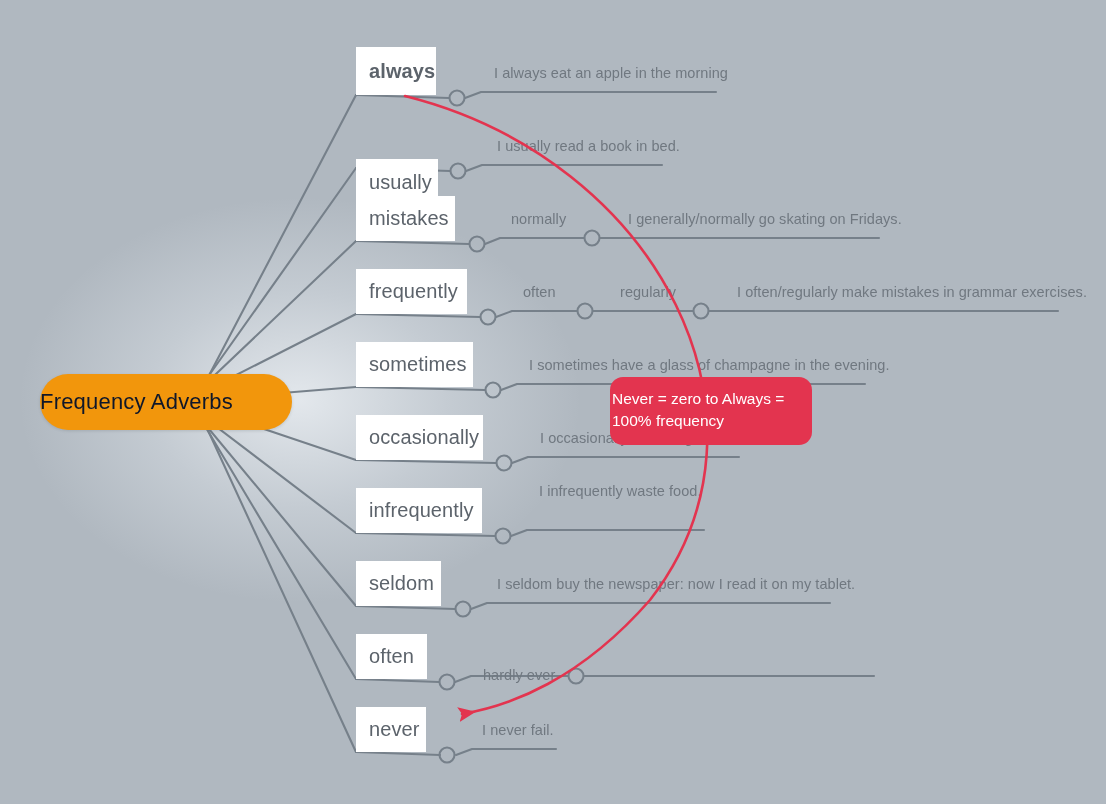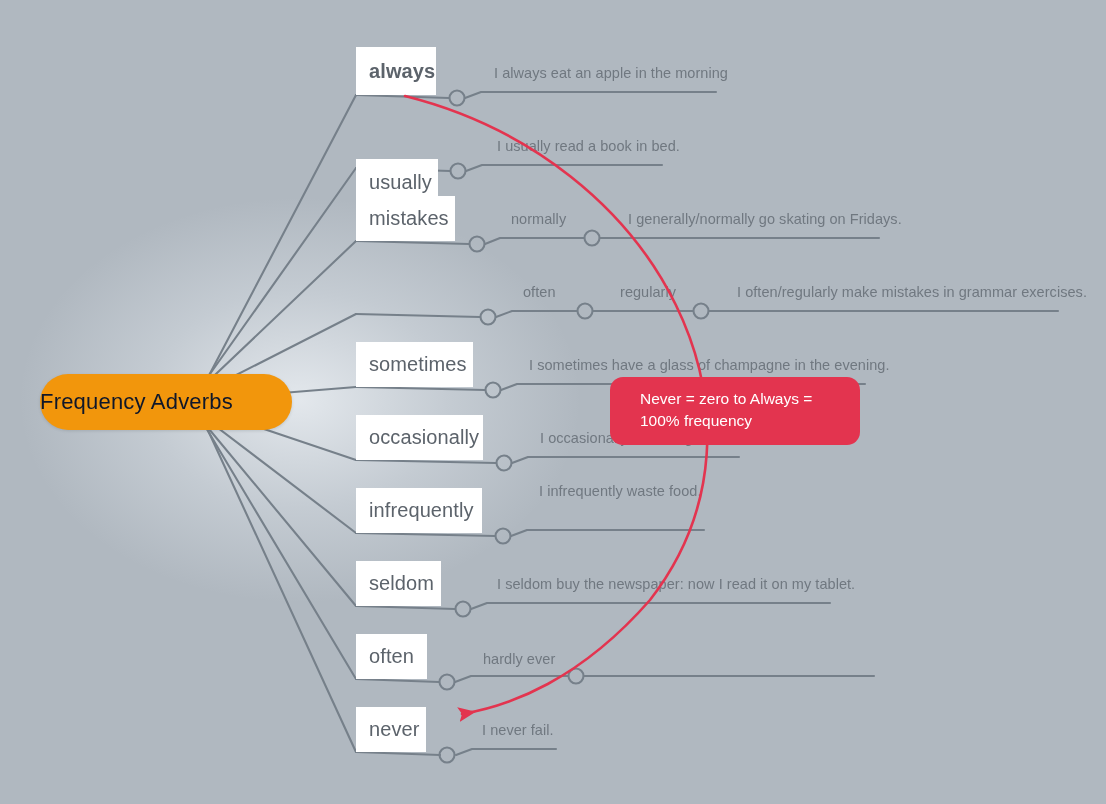--- a/index.html
+++ b/index.html
@@ -65,27 +65,27 @@
     position: absolute;
     color: #707880;
     font-size: 14.5px;
     white-space: nowrap;
     letter-spacing: 0.05px;
   }
   .callout {
     position: absolute;
     left: 610px;
     top: 377px;
-    width: 250px;
+    width: 202px;
     border-radius: 13px;
     background: #e3344f;
     color: #ffffff;
     font-size: 15.5px;
     line-height: 22px;
-    padding: 11px 14px 13px 30px;
+    padding: 11px 14px 13px 2px;
     box-sizing: border-box;
   }
 </style>
 </head>
 <body>
 
 <div id="canvas">
 
   <svg id="wires" viewBox="0 0 1106 804">
     <g fill="none" stroke="#76808a" stroke-width="2.1" stroke-linecap="round" stroke-linejoin="round">
@@ -155,20 +155,23 @@
 
   <div class="node-box" style="left:356px;top:47px;width:80px;height:48px;font-weight:bold;">
     <span>always</span>
   </div>
   <div class="node-box" style="left:356px;top:122px;width:82px;height:46px;margin-top:37px;">
     <span>usually</span>
   </div>
   <div class="node-box" style="left:356px;top:196px;width:99px;height:45px;">
     <span>mistakes</span>
   </div>
+  <div class="node-box" style="left:356px;top:269px;width:111px;height:45px;">
+    <span>frequently</span>
+  </div>
   <div class="node-box" style="left:356px;top:342px;width:117px;height:45px;">
     <span>sometimes</span>
   </div>
   <div class="node-box" style="left:356px;top:415px;width:127px;height:45px;">
     <span>occasionally</span>
   </div>
   <div class="node-box" style="left:356px;top:488px;width:126px;height:45px;">
     <span>infrequently</span>
   </div>
   <div class="node-box" style="left:356px;top:561px;width:85px;height:45px;">
@@ -193,21 +196,21 @@
   <div class="leaf-label" style="left:737px;top:284px;">I often/regularly make mistakes in grammar exercises.</div>
 
   <div class="leaf-label" style="left:529px;top:357px;">I sometimes have a glass of champagne in the evening.</div>
 
   <div class="leaf-label" style="left:540px;top:430px;">I occasionally cook English food.</div>
 
   <div class="leaf-label" style="left:539px;top:483px;">I infrequently waste food.</div>
 
   <div class="leaf-label" style="left:497px;top:576px;">I seldom buy the newspaper: now I read it on my tablet.</div>
 
-  <div class="leaf-label" style="left:483px;top:651px;">hardly ever</div>
+  <div class="leaf-label" style="left:483px;top:667px;">hardly ever</div>
 
   <div class="leaf-label" style="left:482px;top:722px;">I never fail.</div>
 
   <div class="center-node">
     <span>Frequency Adverbs</span>
   </div>
 
   <svg id="overlay" viewBox="0 0 1106 804">
     <defs>
       <marker id="arrowhead" markerWidth="7" markerHeight="7" refX="5.6" refY="3.5" orient="auto">

